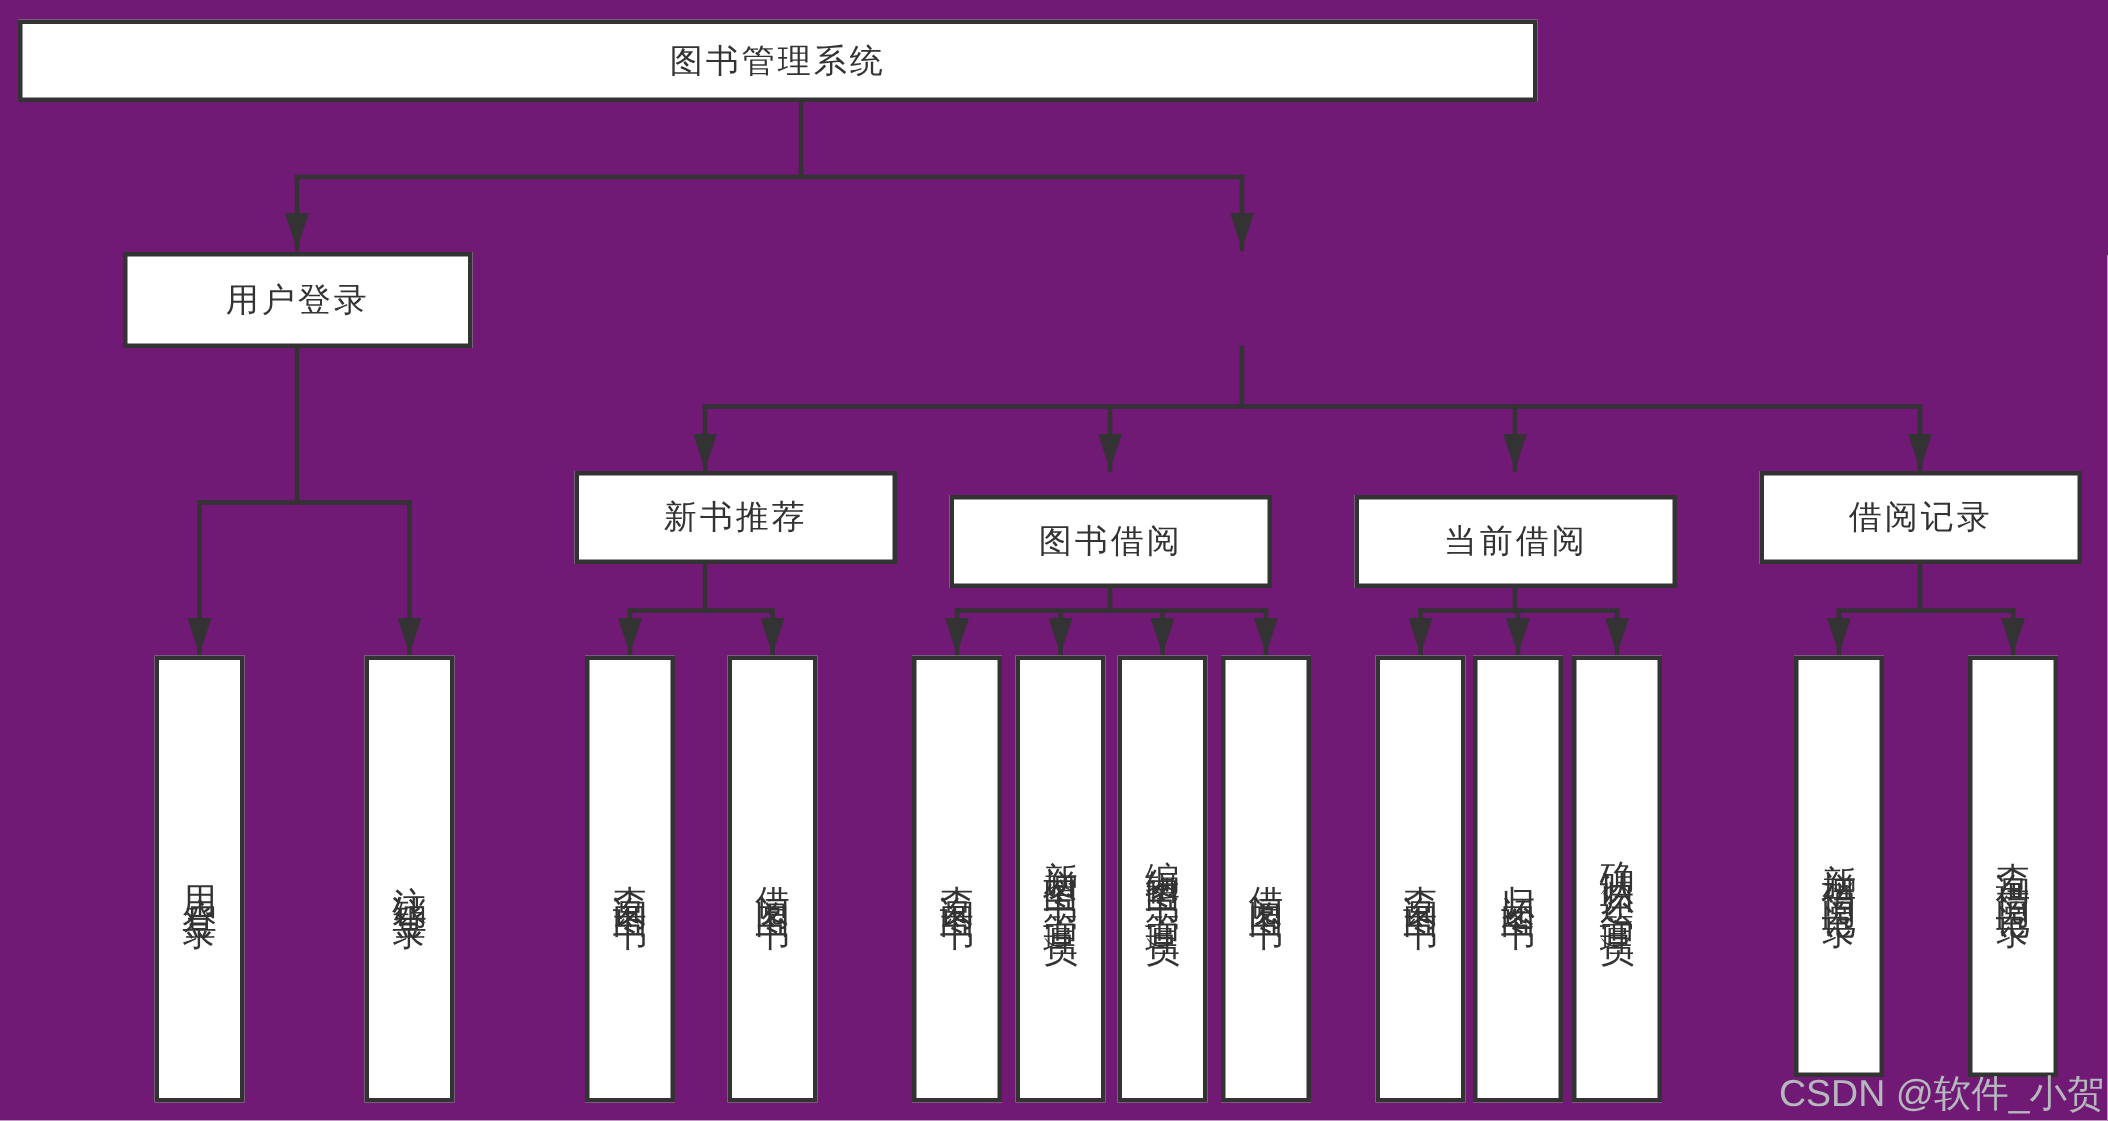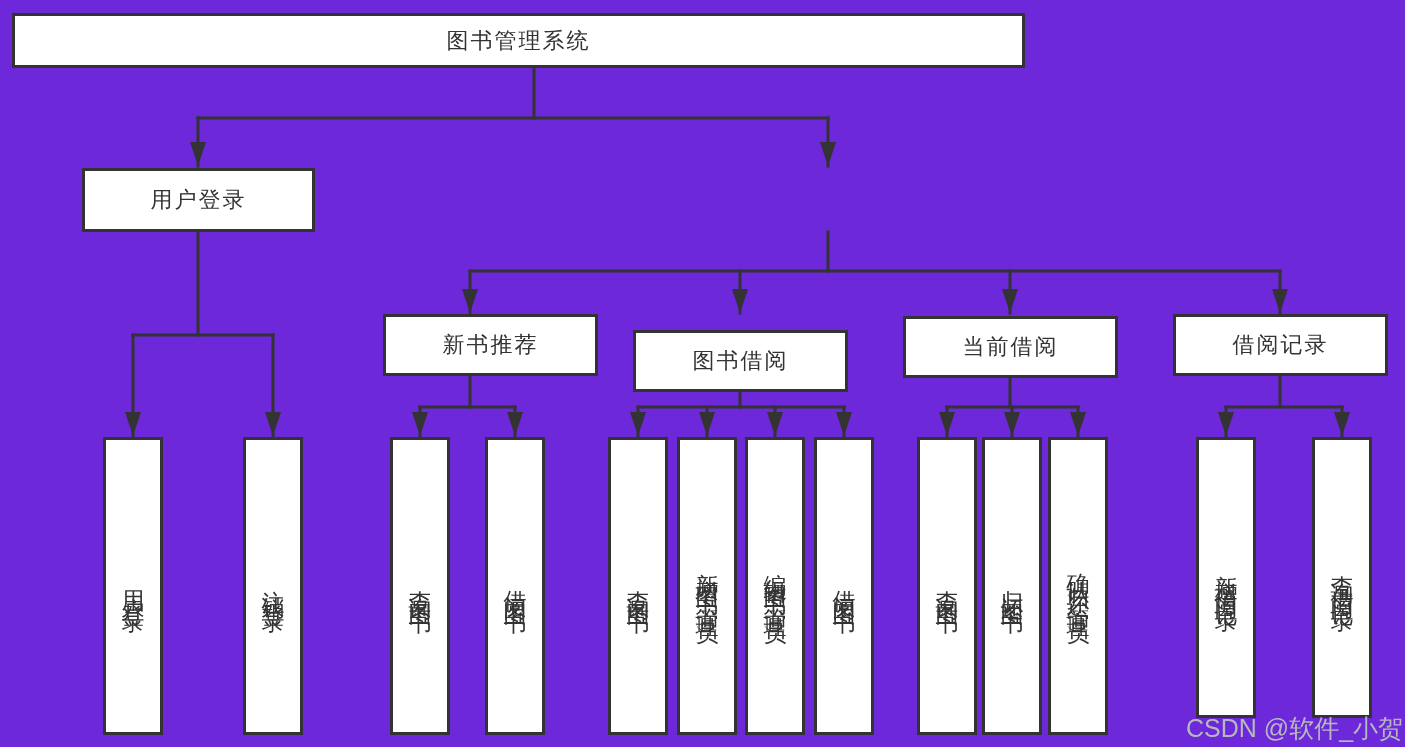--- a/index.html
+++ b/index.html
@@ -1,17 +1,17 @@
 <!DOCTYPE html>
 <html><head>
 <meta charset="utf-8">
 <style>
   html,body{margin:0;padding:0;background:#ffffff;}
   body{font-family:"Liberation Sans","DejaVu Sans",sans-serif;}
-  #stage{position:relative;width:1405px;height:747px;background:#6d28d9;overflow:hidden;}
+  #stage{position:relative;width:1405px;height:747px;background:#701a75;overflow:hidden;}
   #wires{position:absolute;left:0;top:0;width:1405px;height:747px;}
   .hnode{
     position:absolute;
     border:3px solid #333333;
     background:#ffffff;
     display:flex;align-items:center;justify-content:center;
     box-sizing:border-box;
     z-index:2;
   }
   .hnode .lbl{
@@ -121,21 +121,21 @@
   <div class="hnode" style="left:82px;top:168px;width:233px;height:64px;">
     <span class="lbl">用户登录</span>
   </div>
 
   <div class="hnode" style="left:383px;top:314px;width:215px;height:62px;">
     <span class="lbl">新书推荐</span>
   </div>
   <div class="hnode" style="left:633px;top:314px;width:215px;height:62px;margin-top:16px;">
     <span class="lbl">图书借阅</span>
   </div>
-  <div class="hnode" style="left:903px;top:316px;width:215px;height:62px;">
+  <div class="hnode" style="left:903px;top:330px;width:215px;height:62px;">
     <span class="lbl">当前借阅</span>
   </div>
   <div class="hnode" style="left:1173px;top:314px;width:215px;height:62px;">
     <span class="lbl">借阅记录</span>
   </div>
 
   <div class="vnode" style="left:103px;top:437px;height:298px;">
     <span class="lbl">用户登录</span>
   </div>
   <div class="vnode" style="left:243px;top:437px;height:298px;">

